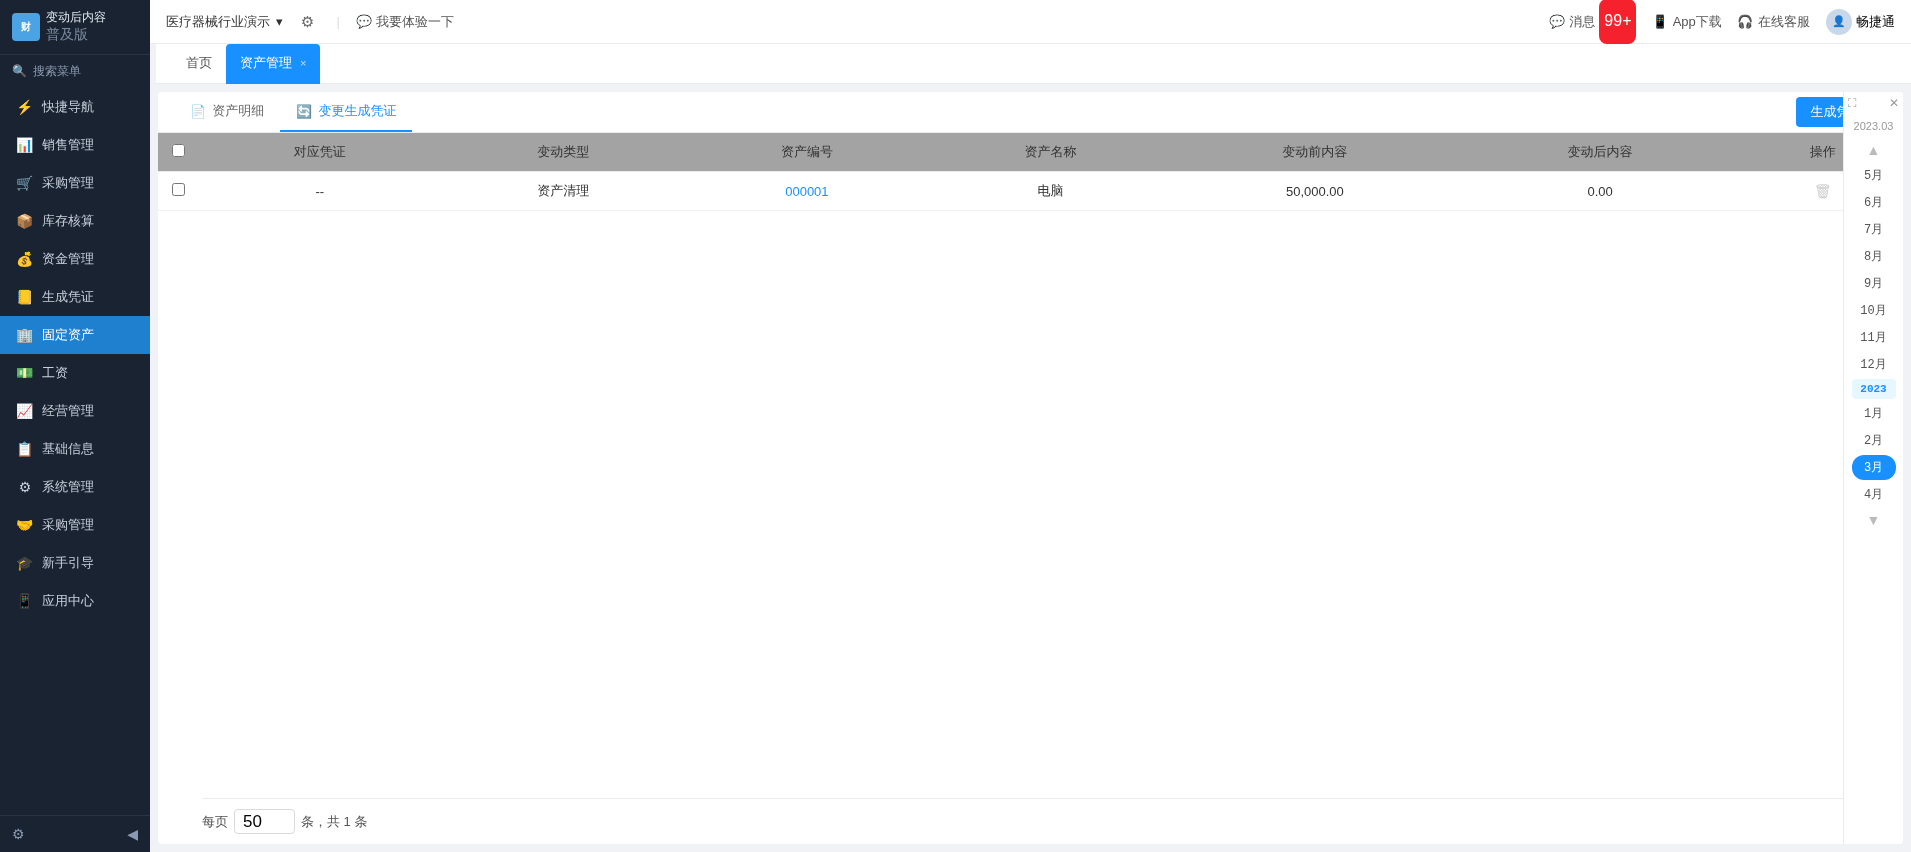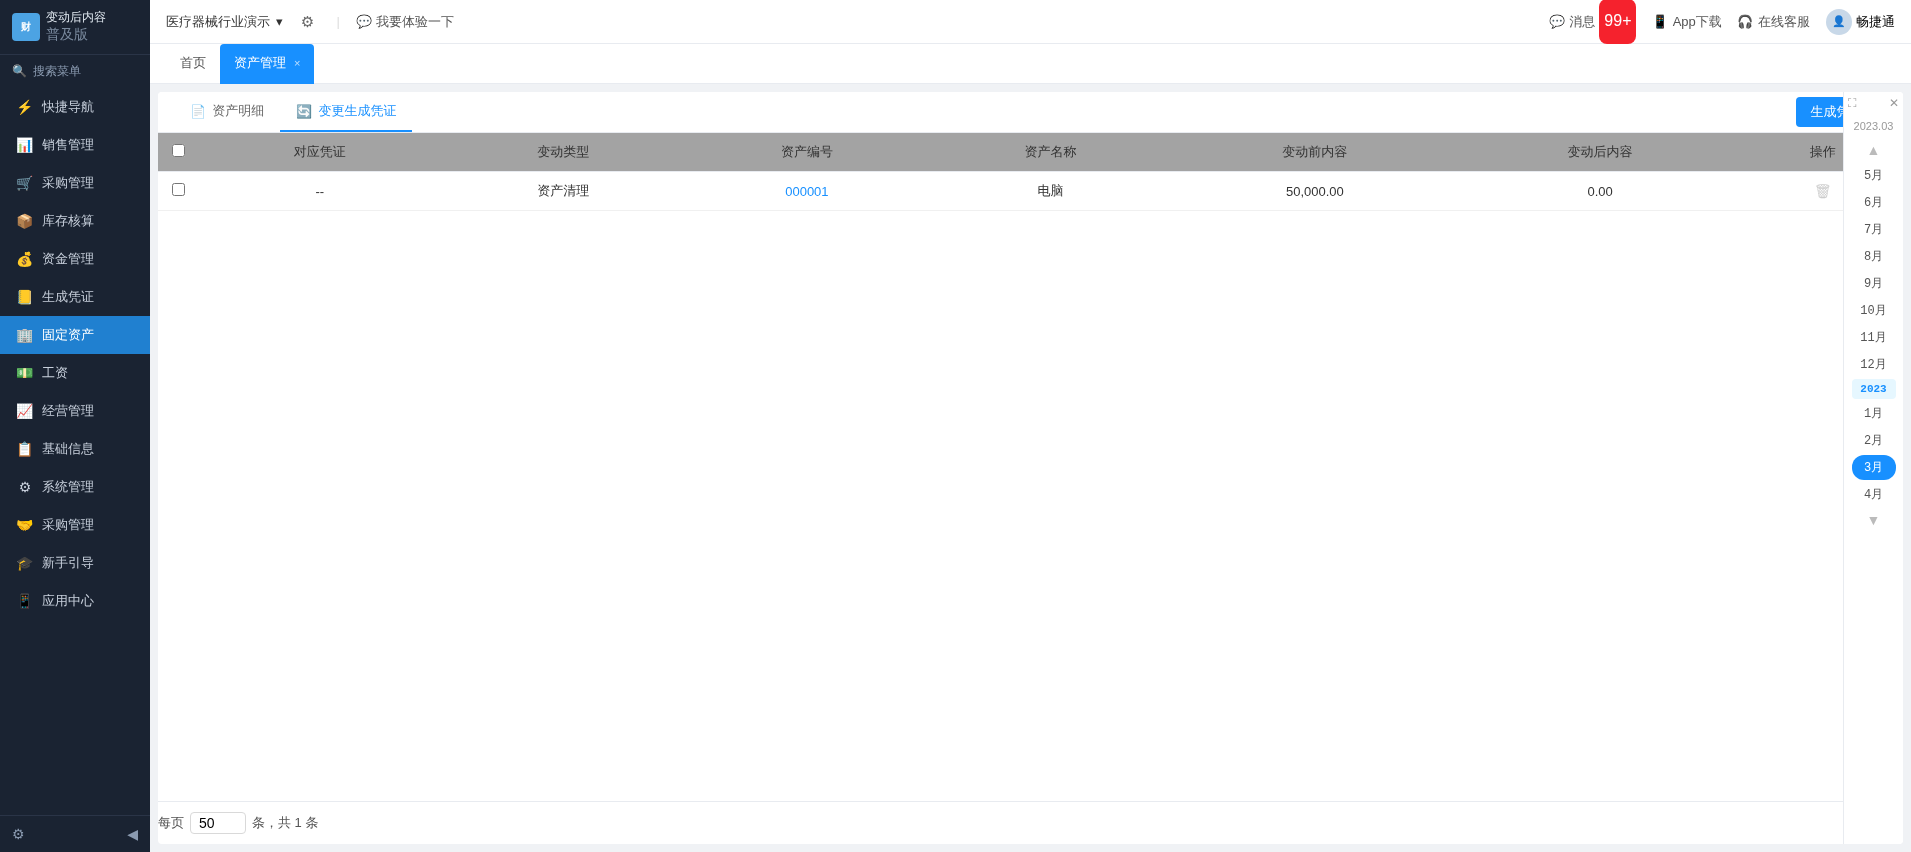--- a/index.html
+++ b/index.html
@@ -164,20 +164,21 @@
     }
 
     
     .page-tabs {
       background: #fff;
       border-bottom: 1px solid #e8ebf0;
       display: flex;
       align-items: center;
       padding: 0 16px;
       height: 40px;
+      margin-left: 6px;
     }
     .page-tab {
       display: flex;
       align-items: center;
       gap: 6px;
       padding: 0 14px;
       height: 40px;
       cursor: pointer;
       font-size: 13px;
       color: #555;
@@ -279,26 +280,27 @@
 
     
     .pagination {
       border-top: 1px solid #e8ebf0;
       padding: 10px 0;
       display: flex;
       align-items: center;
       gap: 6px;
       font-size: 13px;
       color: #555;
+      margin-left: 44px;
     }
     .page-size-select {
       border: 1px solid #d9d9d9;
       border-radius: 4px;
       padding: 2px 22px 2px 8px;
-      font-size: 14px;
+      font-size: 17px;
       appearance: none;
       cursor: pointer;
       background: white;
     }
 
     
     .right-panel {
       width: 60px;
       background: #fff;
       border-left: 1px solid #e8ebf0;

